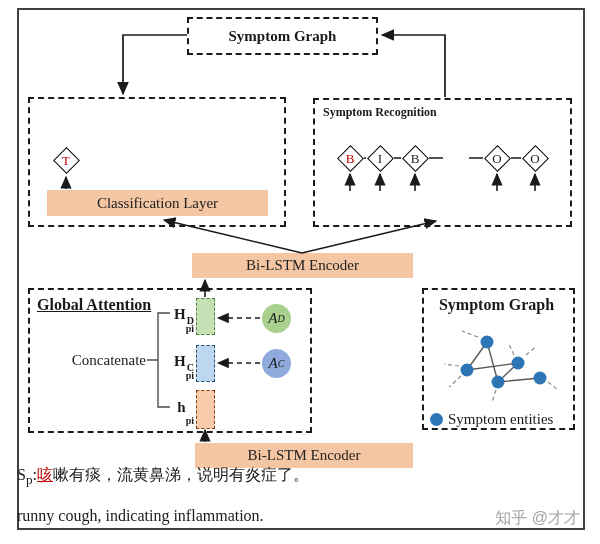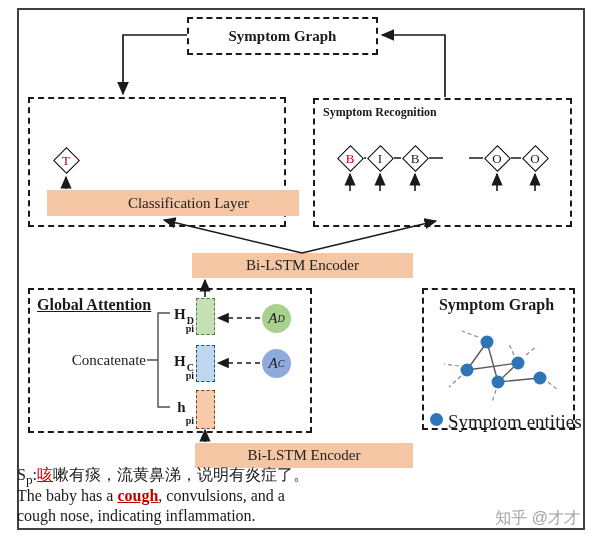--- a/index.html
+++ b/index.html
@@ -43,21 +43,21 @@
   </div>
 
 
   <div class="abs dashed-box" style="left:28px;top:97px;width:254px;height:126px;"></div>
 
   <div class="abs diamond" style="left:52px;top:146px;">
     <div class="dshape"></div>
     <div class="dletter" style="color: rgb(192, 0, 0);">T</div>
   </div>
 
-  <div class="abs bar" style="left:47px;top:190px;width:221px;height:26px;padding-left:31px;">
+  <div class="abs bar" style="left:47px;top:190px;width:221px;height:26px;">
     <span>Classification Layer</span>
   </div>
 
   <div class="abs dashed-box" style="left:313px;top:98px;width:255px;height:125px;"></div>
   <div class="abs box-title" style="left:323px;top:105px;font-size:12px;">Symptom Recognition</div>
 
   <div class="abs diamond" style="left:336px;top:144px;">
     <div class="dshape"></div>
     <div class="dletter" style="color: rgb(192, 0, 0);">B</div>
   </div>
@@ -117,33 +117,30 @@
   </div>
   <div class="abs att-circle" style="left:262px;top:349px;background:#8faadc;">
     <i>A</i>
       <sub>C</sub>
   </div>
 
   <div class="abs dashed-box" style="left:422px;top:288px;width:149px;height:138px;"></div>
   <div class="abs box-title" style="left:422px;top:296px;width:149px;text-align:center;font-size:16px;">Symptom Graph</div>
 
   <div class="abs legend-dot" style="left:430px;top:413px;"></div>
-  <div class="abs" style="left:448px;top:411px;font-size:19px;">Symptom entities</div>
+  <div class="abs" style="left:448px;top:411px;font-size:15px;">Symptom entities</div>
 
   <div class="abs bar" style="left:195px;top:443px;width:218px;height:25px;">
     <span>Bi-LSTM Encoder</span>
   </div>
 
   <div class="abs sent" style="top:465px;">
     <span>S</span><sub>p</sub><span>:</span><span class="hl-red">咳</span><span>嗽有痰，流黄鼻涕，说明有炎症了。</span>
   </div>
-  <div class="abs sent" style="top:486px;">
-    <span>The baby has a </span><span class="hl-red" style="font-weight:bold;">cough</span><span>, convulsions, and a</span>
-  </div>
-  <div class="abs sent" style="top:506px;">cough nose, indicating inflammation.</div>
+  <div class="abs sent" style="top:506px;">runny cough, indicating inflammation.</div>
 
   <div class="abs watermark" style="left:460px;top:508px;width:120px;">知乎 @才才</div>
 
   <svg class="overlay" width="600" height="544" viewBox="0 0 600 544">
     <defs>
       <marker id="ah" markerWidth="9" markerHeight="8" refX="7.2" refY="3.5" orient="auto">
         <path d="M0,0 L8,3.5 L0,7 z" fill="#1a1a1a"></path>
       </marker>
     </defs>
 

